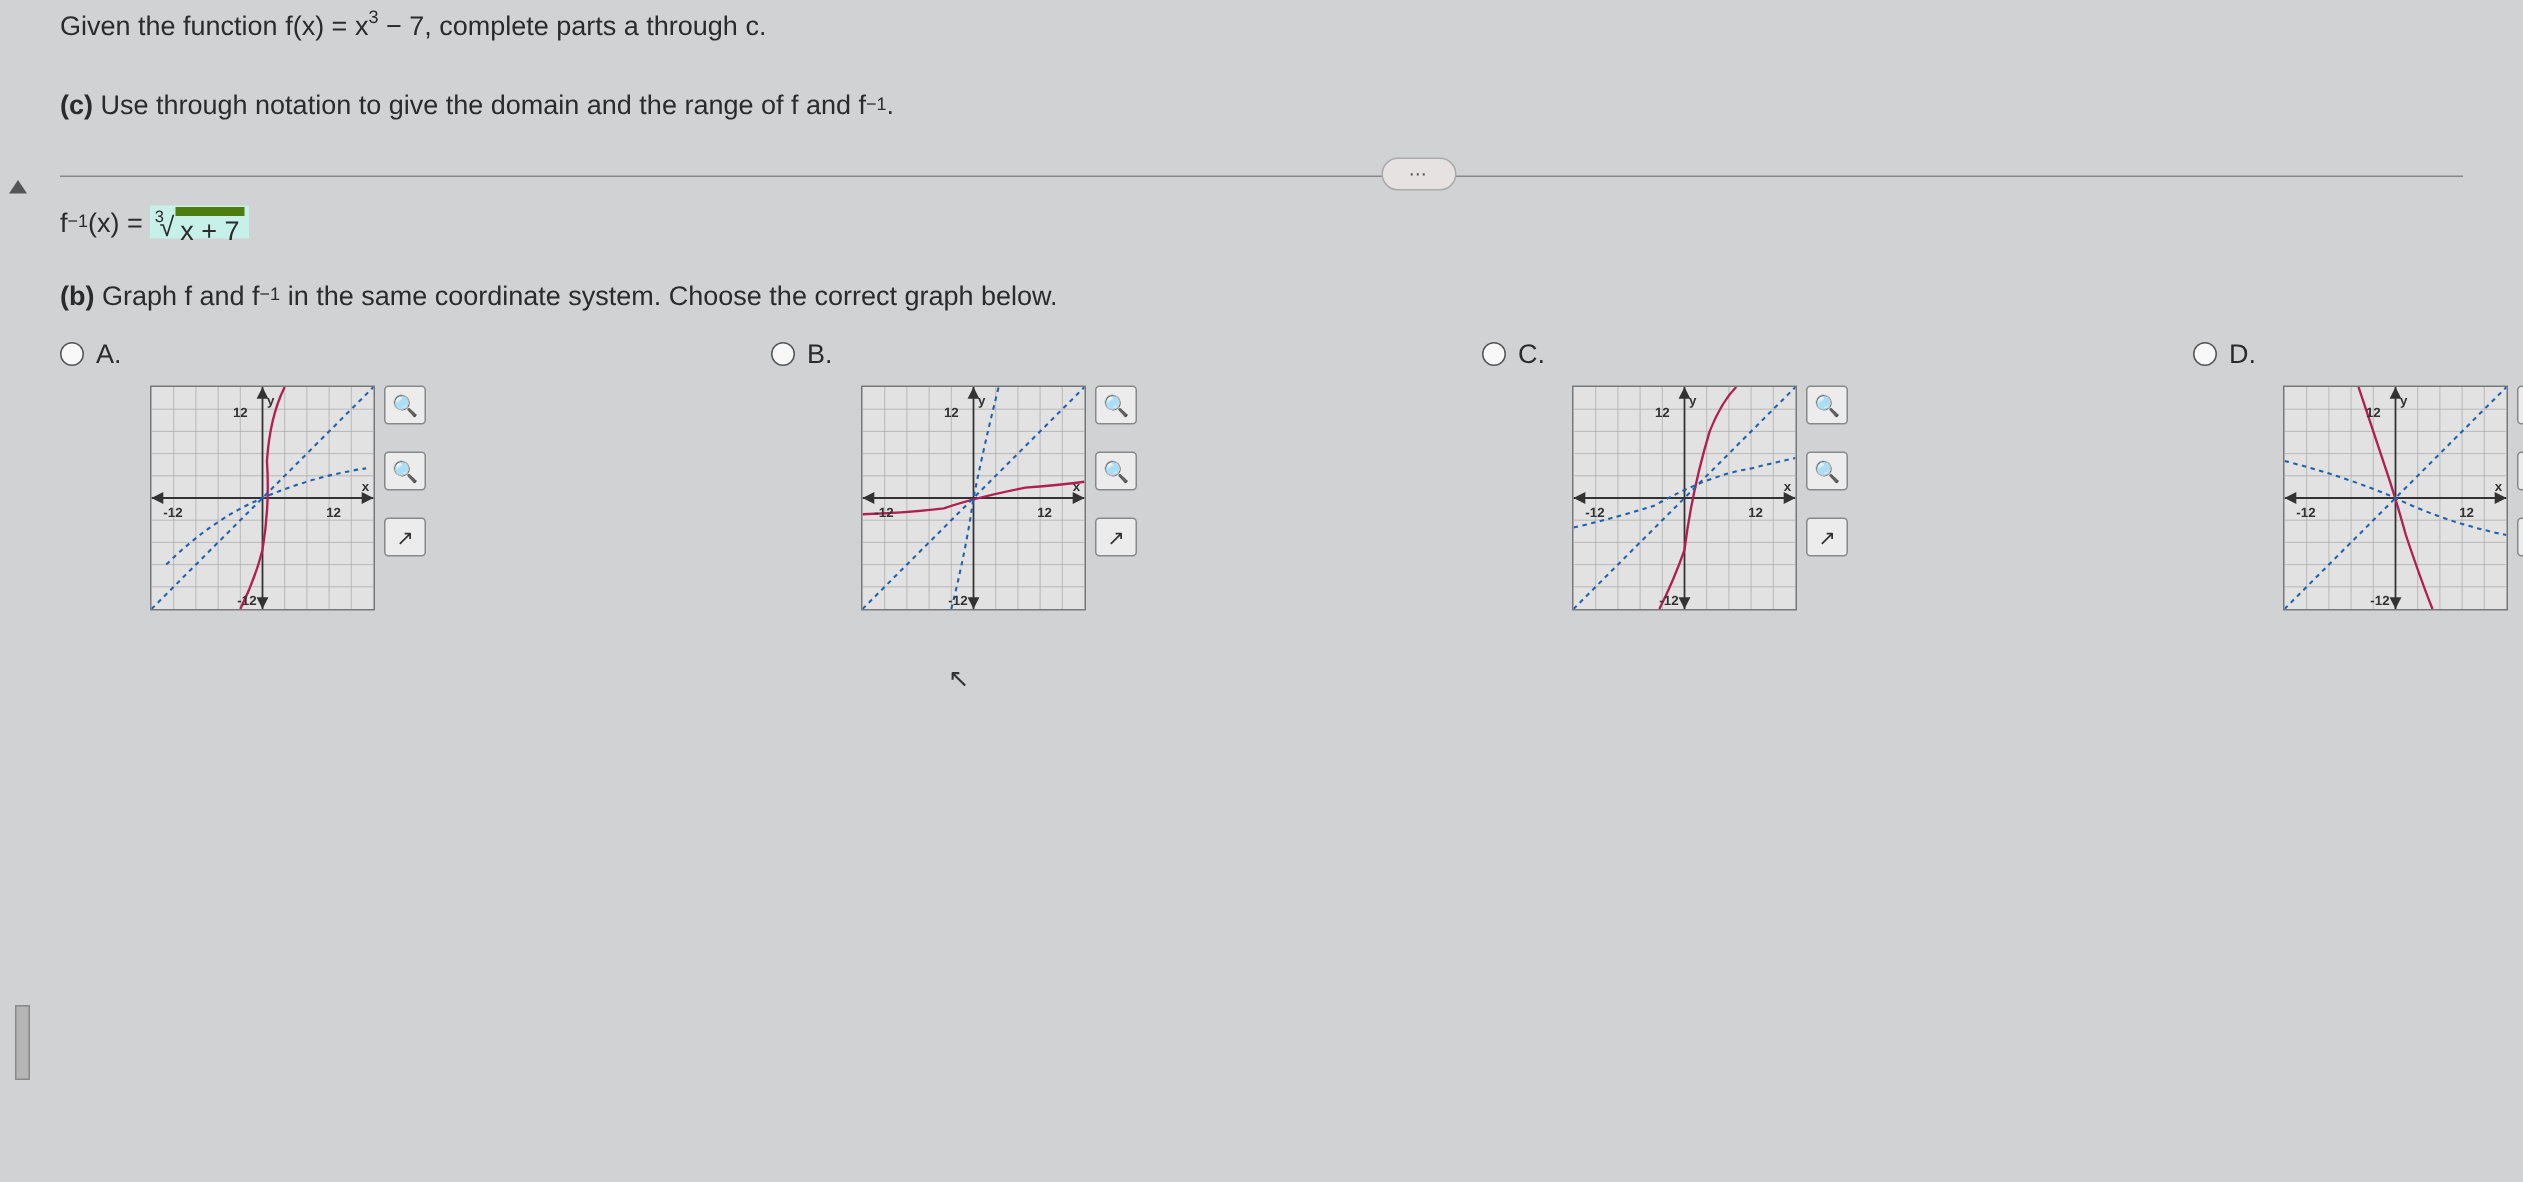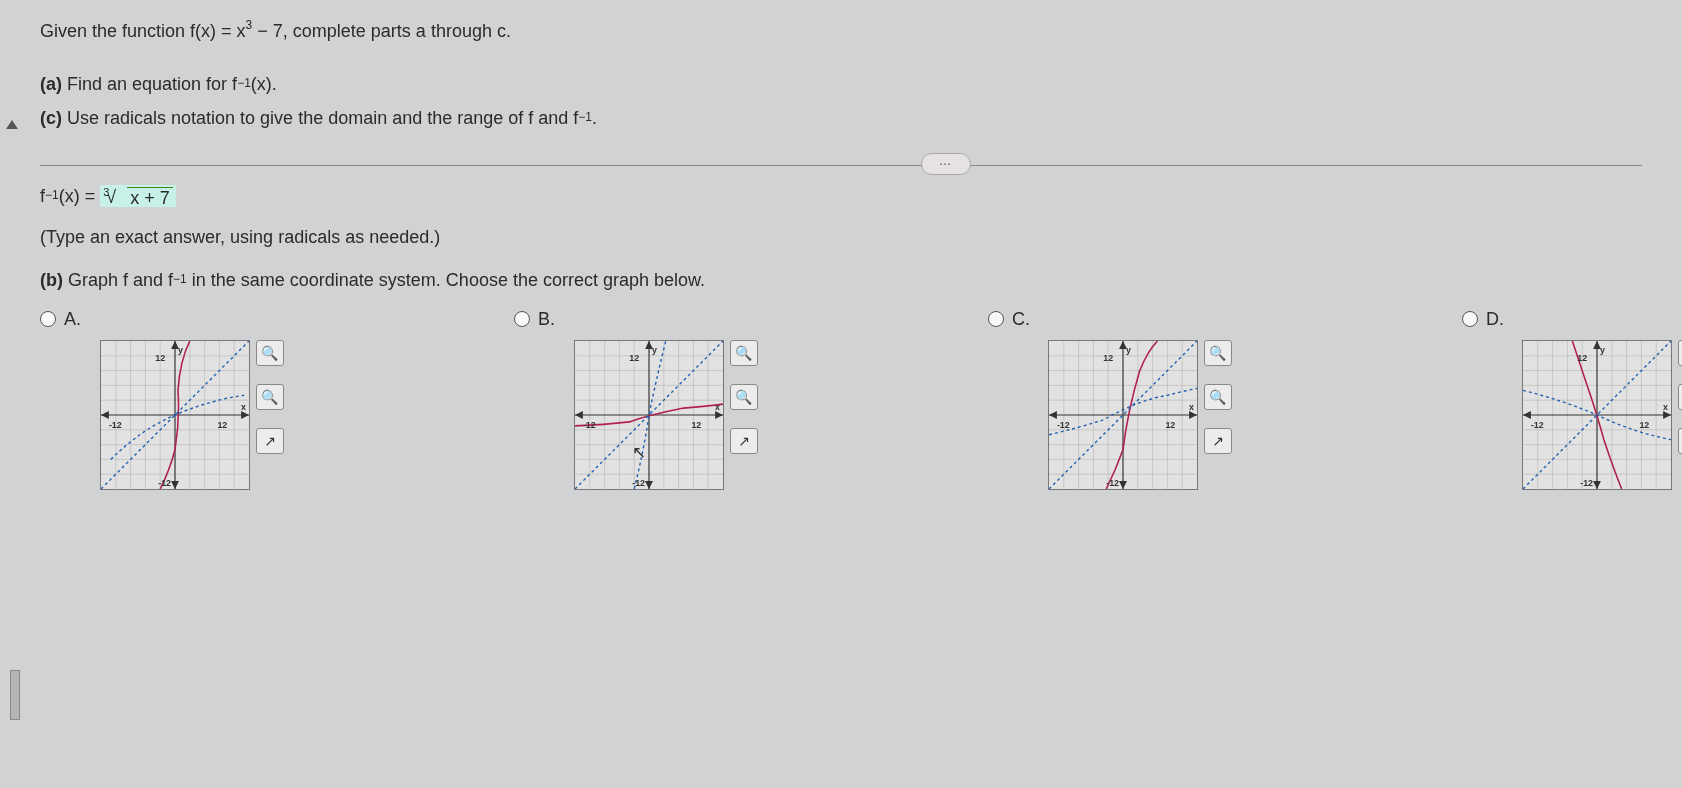--- a/index.html
+++ b/index.html
@@ -5,37 +5,37 @@
   * { box-sizing: border-box; margin: 0; padding: 0; }
   body {
     font-family: Arial, sans-serif;
     background: #d0d2d4;
     width: 1682px;
     height: 788px;
     font-size: 18px;
     color: #2b2b2b;
     position: relative;
   }
-  .content { padding: 15px 40px; }
+  .content { padding: 1px 40px; }
   .question-header { margin-bottom: 25px; line-height: 1.7; }
   .parts-list { margin-top: 20px; line-height: 1.9; }
   .divider { border: none; border-top: 1px solid #888; margin: 30px 0 20px 0; position: relative; }
   .ellipsis-chip {
     position: absolute; top: -12px; left: 55%;
     background: #e6e2e2; border: 1px solid #aaa; border-radius: 12px;
     width: 50px; height: 22px; display: flex; align-items: center; justify-content: center;
     font-size: 12px; letter-spacing: 2px; color: #555;
   }
   .answer-area { margin-top: 10px; }
   .answer-area > div { margin-bottom: 18px; }
   .highlight { background: #c6f0e8; padding: 1px 3px; }
   .sup-frac { display:inline-block; vertical-align: 3px; }
   .cube-root { position: relative; display:inline-flex; align-items:center; }
   .radical-index { font-size: 11px; position: relative; top:-6px; margin-right:-3px }
-  .radical-body { border-top: 1px solid #4d7c0f; padding: 0 3px; margin-left:11px }
+  .radical-body { border-top: 6px solid #4d7c0f; padding: 0 3px; margin-left:1px }
 
   .options-row { display: flex; gap: 230px; margin-top: 15px; }
   .option { display: flex; flex-direction: column; gap: 10px; }
   .option-label { display: flex; align-items: center; gap: 8px; }
   .radio {
     width: 16px; height: 16px; border: 1.5px solid #555; border-radius: 50%;
     background: #f8f8f8; flex-shrink: 0;
   }
   .graph-wrap { display: flex; align-items: flex-start; gap:6px; padding-left: 60px; }
   .graph-tools { display:flex; flex-direction:column; gap:8px; }
@@ -61,24 +61,21 @@
 <div class="scroll-triangle"></div>
 <div class="scroll-track"></div>
 
 <div class="content">
 
   <div class="question-header">
     <span>Given the function f(x) = x</span><sup style="font-size:12px; vertical-align:8px">3</sup><span> − 7, complete parts a through c.</span>
 
     <div class="parts-list">
       <div>
-        <b>(a) </b><span>Find an equation for f</span><sup class="sup-frac" style="font-size:12px">−1</sup><span>(x).</span>
-      </div>
-      <div>
-        <b>(c) </b><span>Use radicals notation to give the domain and the range of f and f</span><sup class="sup-frac" style="font-size:12px">−1</sup><span>.</span>
+        <b>(c) </b><span>Use through notation to give the domain and the range of f and f</span><sup class="sup-frac" style="font-size:12px">−1</sup><span>.</span>
       </div>
     </div>
   </div>
 
   <div style="position:relative">
     <hr class="divider">
     <div class="ellipsis-chip">
         <span>⋯</span>
       </div>
   </div>
@@ -90,21 +87,20 @@
       <span>f</span><sup class="sup-frac" style="font-size:12px">−1</sup><span>(x) = </span>
       <span class="highlight">
         <span class="cube-root">
           <span class="radical-index">3</span>
           <span>√</span>
           <span class="radical-body">x + 7</span>
         </span>
       </span>
     </div>
 
-    <div style="margin-top:6px">(Type an exact answer, using radicals as needed.)</div>
 
     <div style="margin-top:22px">
       <b>(b) </b><span>Graph f and f</span><sup class="sup-frac" style="font-size:12px">−1</sup><span> in the same coordinate system. Choose the correct graph below.</span>
     </div>
 
     <span class="cursor-icon">↖</span>
 
     <div class="options-row">
 
       <div class="option">

